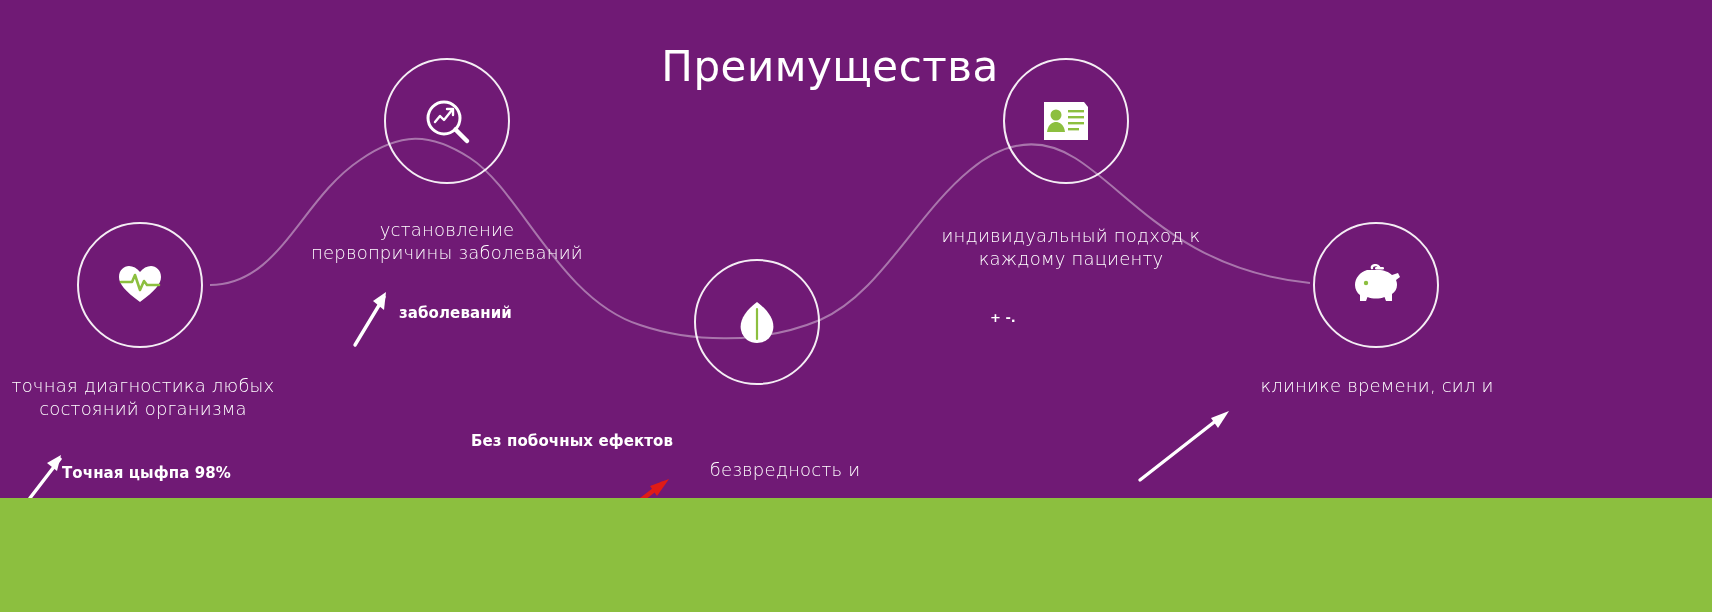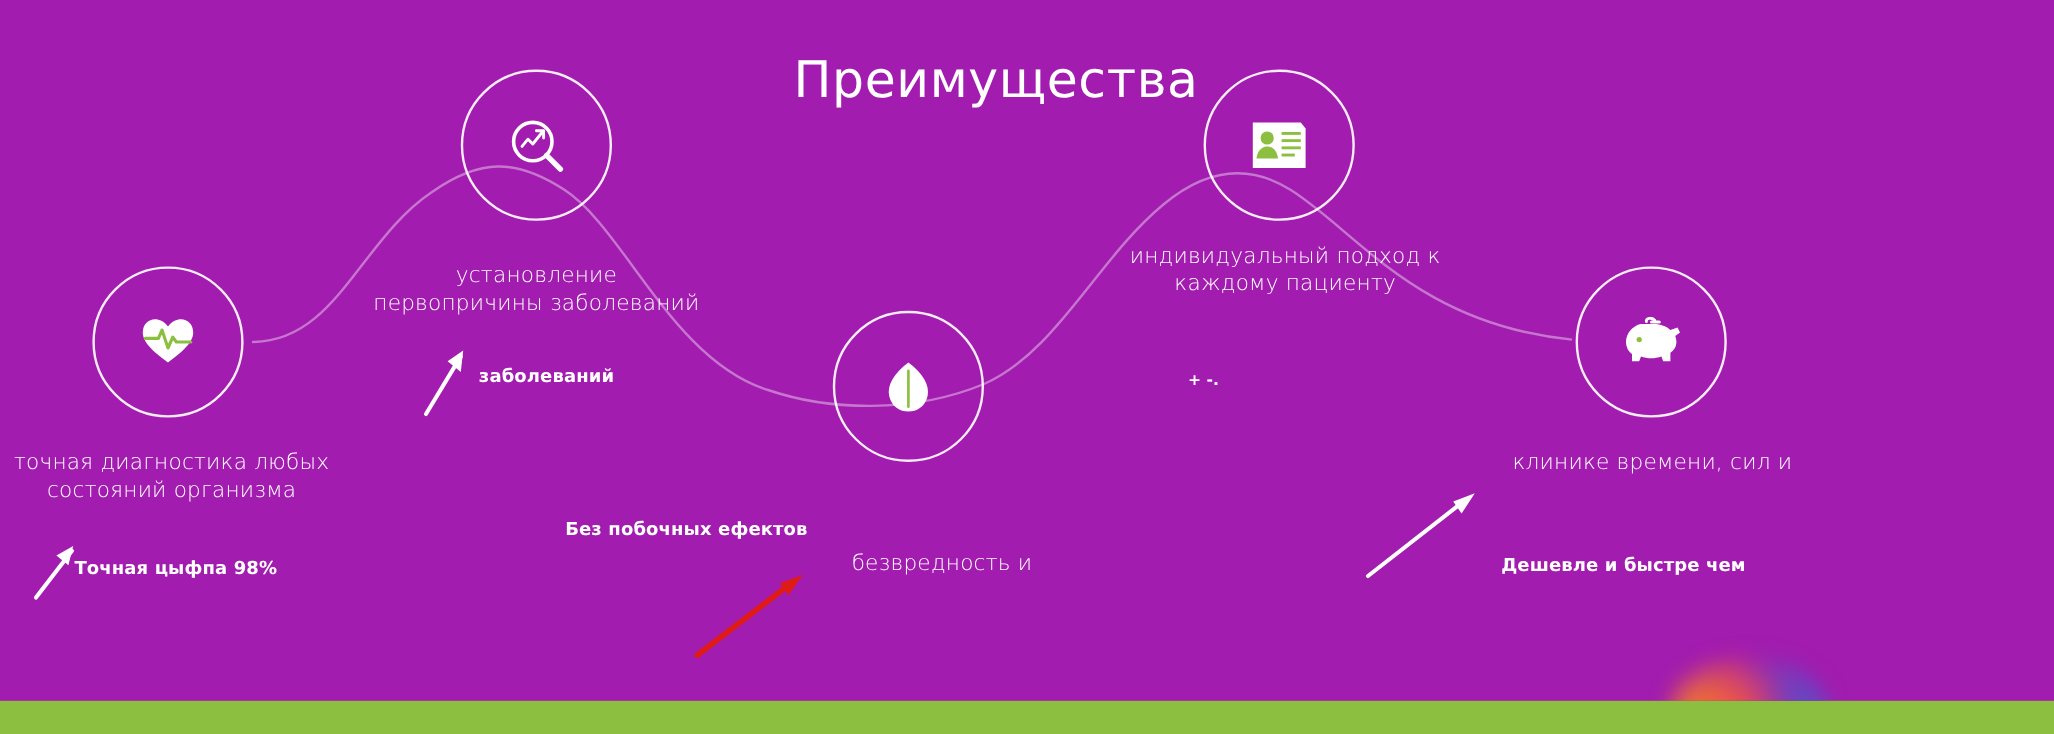--- a/index.html
+++ b/index.html
@@ -4,22 +4,22 @@
 <style>
   * { margin:0; padding:0; box-sizing:border-box; }
   html, body {
     width:1712px; height:612px;
     overflow:hidden;
     background:#8cbf3f;
     font-family:"DejaVu Sans", sans-serif;
   }
   #stage {
     position:relative;
-    width:1712px; height:584px;
-    background:#a21caf;
+    width:1712px; height:498px;
+    background:#701a75;
     overflow:hidden;
   }
 
   
   #wave { position:absolute; left:0; top:0; width:1712px; height:612px; pointer-events:none; }
 
   
   .page-title {
     position:absolute;
     left:620px; top:42px;
@@ -161,41 +161,40 @@
 
   <div class="caption" style="left:287px; top:218px; width:320px;">
     <div>установление</div>
     <div>первопричины заболеваний</div>
   </div>
 
   <div class="caption" style="left:620px; top:426px; width:330px;margin-top:32px;">
     <div>безвредность и</div>
   </div>
 
-  <div class="caption" style="left:906px; top:202px; width:330px;">
+  <div class="caption" style="left:906px; top:224px; width:330px;">
     <div>индивидуальный подход к</div>
     <div>каждому пациенту</div>
   </div>
 
   <div class="caption" style="left:1212px; top:374px; width:330px;">
     <div>клинике времени, сил и</div>
   </div>
 
   <div class="note" style="left:62px; top:463px;">Точная цыфпа 98%</div>
 
   <div class="note" style="left:399px; top:303px; width:230px;">
     <div>заболеваний</div>
   </div>
 
   <div class="note" style="left:471px; top:431px;">Без побочных ефектов</div>
 
   <div class="tiny" style="left:990px; top:310px;">+ -.</div>
 
   <div class="note" style="left:1251px; top:461px; width:250px;">
-    <div>Дешевле и быстре чем</div>
   </div>
 
   <svg id="arrows" viewBox="0 0 1712 612">
 
     <g>
       <path d="M30 498 L 60 459" stroke="#ffffff" stroke-width="3.4" stroke-linecap="round"></path>
       <path d="M61 455 L 57 471 L 47 463 Z" fill="#ffffff"></path>
     </g>
 
     <g>

